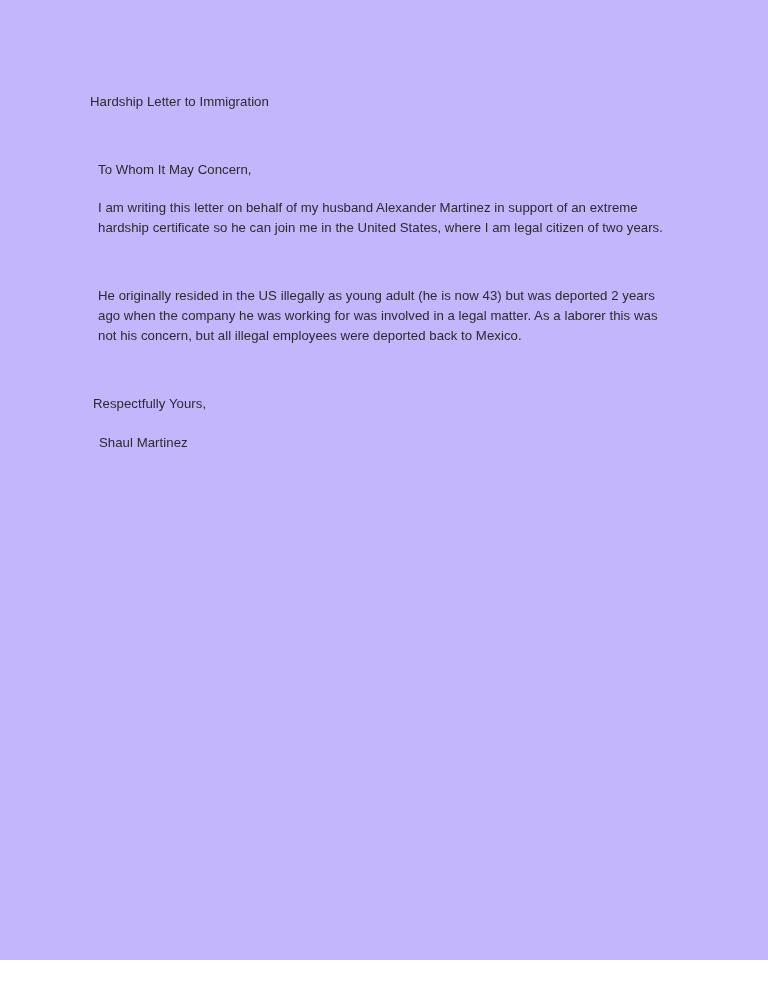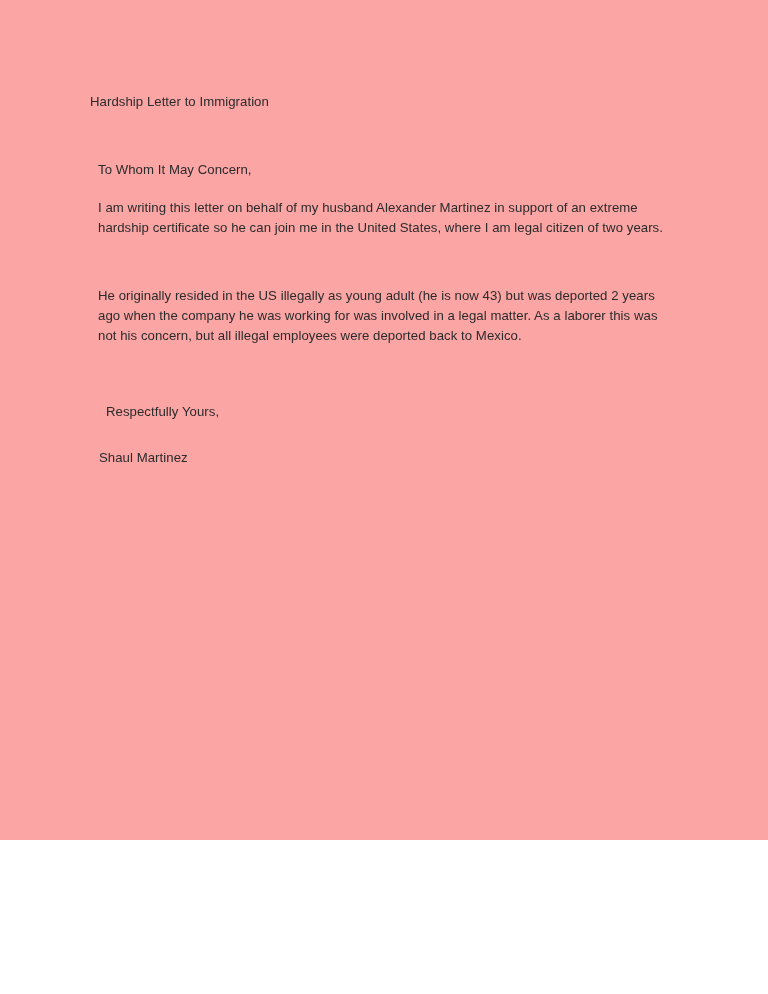--- a/index.html
+++ b/index.html
@@ -4,22 +4,22 @@
 <style>
   html, body {
     margin: 0;
     padding: 0;
     background: #ffffff;
   }
 
   .page {
     position: relative;
     width: 768px;
-    height: 840px;
-    background: #fca5a5;
+    height: 960px;
+    background: #c4b5fd;
     overflow: hidden;
   }
 
   .letter {
     position: absolute;
     left: 90px;
     top: 92px;
     width: 592px;
     font-family: "Liberation Sans", "DejaVu Sans", sans-serif;
     font-size: 13.2px;
@@ -48,21 +48,21 @@
     margin: 8px;
     padding-top: 10px;
     line-height: 20px;
   }
 
   .para.gap-large {
     padding-top: 40px;
   }
 
   .closing {
-    margin: 16px;
+    margin: 3px;
     padding-top: 40px;
     line-height: 20px;
   }
 
   .signature {
     margin: 9px;
     padding-top: 10px;
     line-height: 20px;
   }
 </style>

